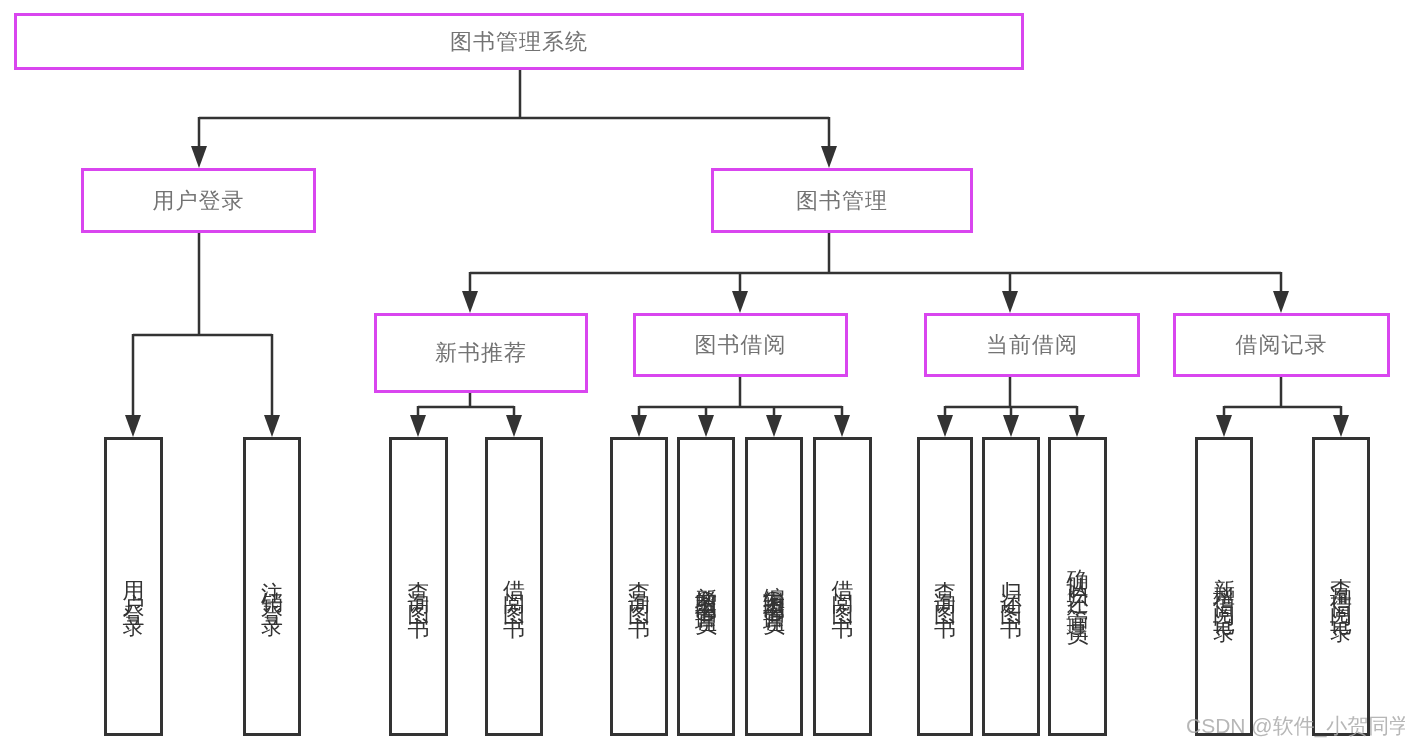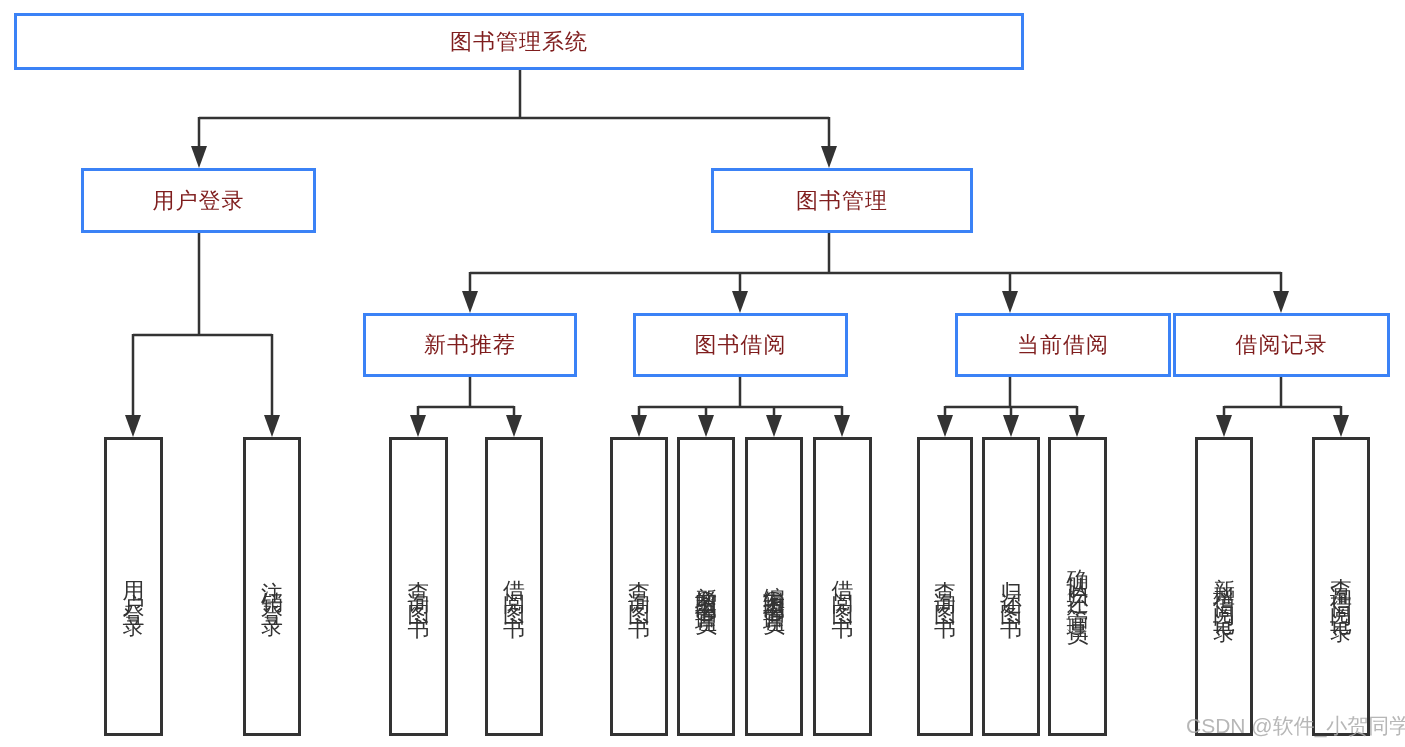--- a/index.html
+++ b/index.html
@@ -17,23 +17,23 @@
   }
   #connectors {
     position: absolute;
     left: 0; top: 0;
     width: 1405px;
     height: 747px;
   }
   .node {
     position: absolute;
     box-sizing: border-box;
-    border: 3px solid #3b82f6;
+    border: 3px solid #d946ef;
     background: #ffffff;
-    color: #7f1d1d;
+    color: #737373;
     display: flex;
     align-items: center;
     justify-content: center;
     font-size: 22px;
     letter-spacing: 1px;
     z-index: 2;
   }
   .leaf {
     position: absolute;
     box-sizing: border-box;
@@ -110,23 +110,23 @@
       <polygon points="1216,415 1232,415 1224,437"></polygon>
       <polygon points="1333,415 1349,415 1341,437"></polygon>
     </g>
   </svg>
 
   <div class="node" style="left:14px; top:13px; width:1010px; height:57px;">图书管理系统</div>
 
   <div class="node" style="left:81px; top:168px; width:235px; height:65px;">用户登录</div>
   <div class="node" style="left:711px; top:168px; width:262px; height:65px;">图书管理</div>
 
-  <div class="node" style="left:363px; top:313px; width:214px; height:64px;">新书推荐</div>
+  <div class="node" style="left:374px; top:313px; width:214px; height:80px;">新书推荐</div>
   <div class="node" style="left:633px; top:313px; width:215px; height:64px;">图书借阅</div>
-  <div class="node" style="left:955px; top:313px; width:216px; height:64px;">当前借阅</div>
+  <div class="node" style="left:924px; top:313px; width:216px; height:64px;">当前借阅</div>
   <div class="node" style="left:1173px; top:313px; width:217px; height:64px;">借阅记录</div>
 
   <div class="leaf" style="left:104px; width:59px;">用户登录</div>
   <div class="leaf" style="left:243px; width:58px;">注销登录</div>
 
   <div class="leaf" style="left:389px; width:59px;">查询图书</div>
   <div class="leaf" style="left:485px; width:58px;">借阅图书</div>
 
   <div class="leaf" style="left:610px; width:58px;">查询图书</div>
   <div class="leaf len10" style="left:677px; width:58px;">新增图书（管理员）</div>

